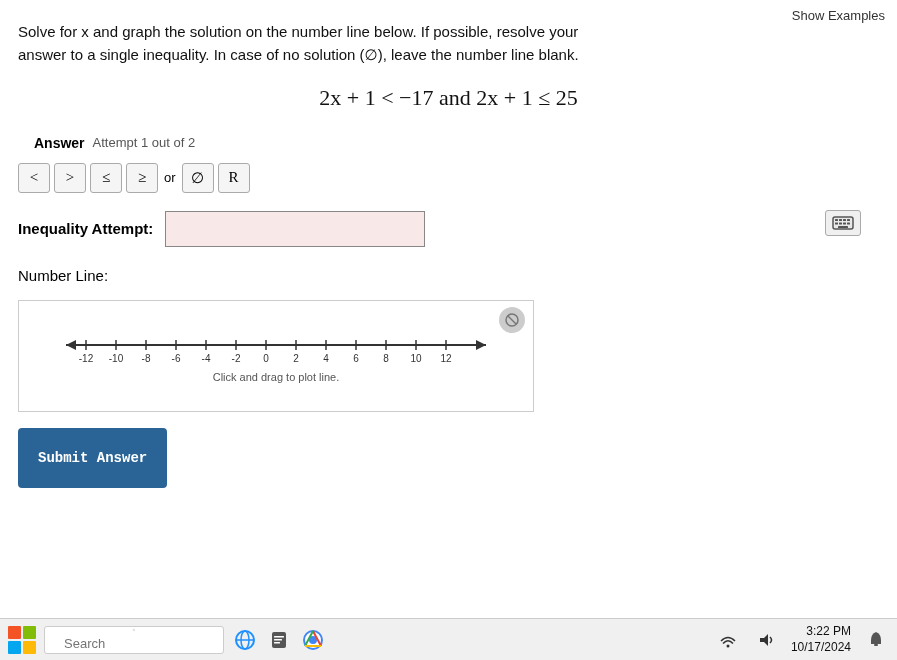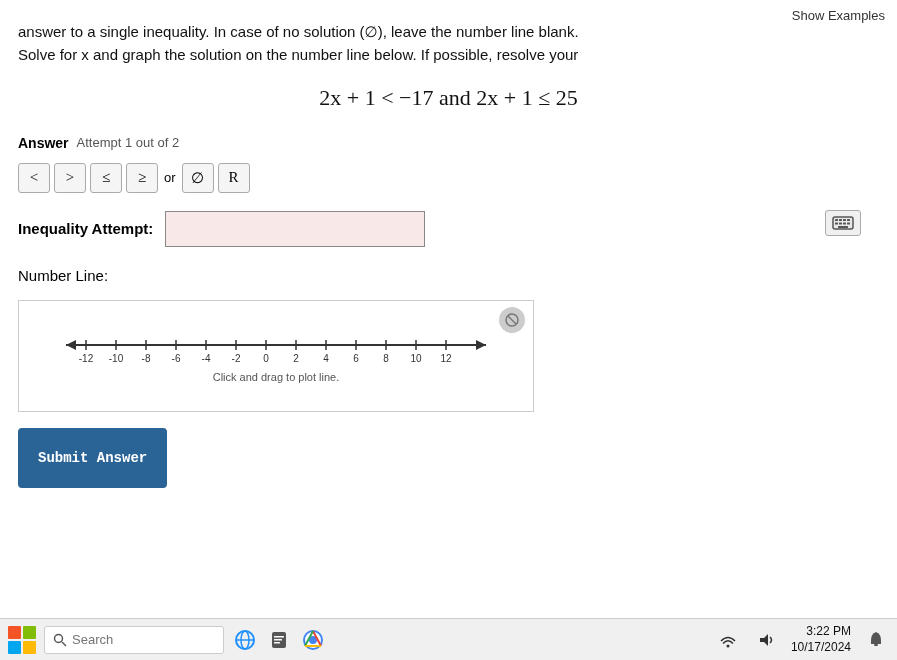--- a/index.html
+++ b/index.html
@@ -49,20 +49,21 @@
 
     
     .answer-header {
       font-family: Arial, sans-serif;
       font-size: 14px;
       font-weight: bold;
       margin-bottom: 12px;
       display: flex;
       align-items: center;
       gap: 8px;
+      margin-left: 16px;
     }
     .answer-header .attempt {
       font-weight: normal;
       color: #555;
       font-size: 13px;
     }
 
     
     .symbol-buttons {
       display: flex;
@@ -237,20 +238,21 @@
     .search-bar {
       display: flex;
       align-items: center;
       background: #fff;
       border: 1px solid #ccc;
       border-radius: 3px;
       padding: 2px 8px;
       gap: 5px;
       height: 28px;
       width: 180px;
+      flex-direction: column;
     }
     .search-bar input {
       border: none;
       outline: none;
       font-size: 13px;
       width: 140px;
       background: transparent;
     }
 
     .taskbar-icon {
@@ -270,22 +272,22 @@
 <body>
 
 <div class="top-bar">
   <span>Show Examples</span>
 </div>
 
 <div class="main-content">
 
   
   <div class="problem-text">
+    <div>Solve for x and graph the solution on the number line below. If possible, resolve your</div>
     <div>answer to a single inequality. In case of no solution (∅), leave the number line blank.</div>
-    <div>Solve for x and graph the solution on the number line below. If possible, resolve your</div>
   </div>
 
   
   <div class="equation-line">
     <span>2x + 1 &lt; −17  and  2x + 1 ≤ 25</span>
   </div>
 
   
   <div class="answer-header">
     <span>Answer</span>

